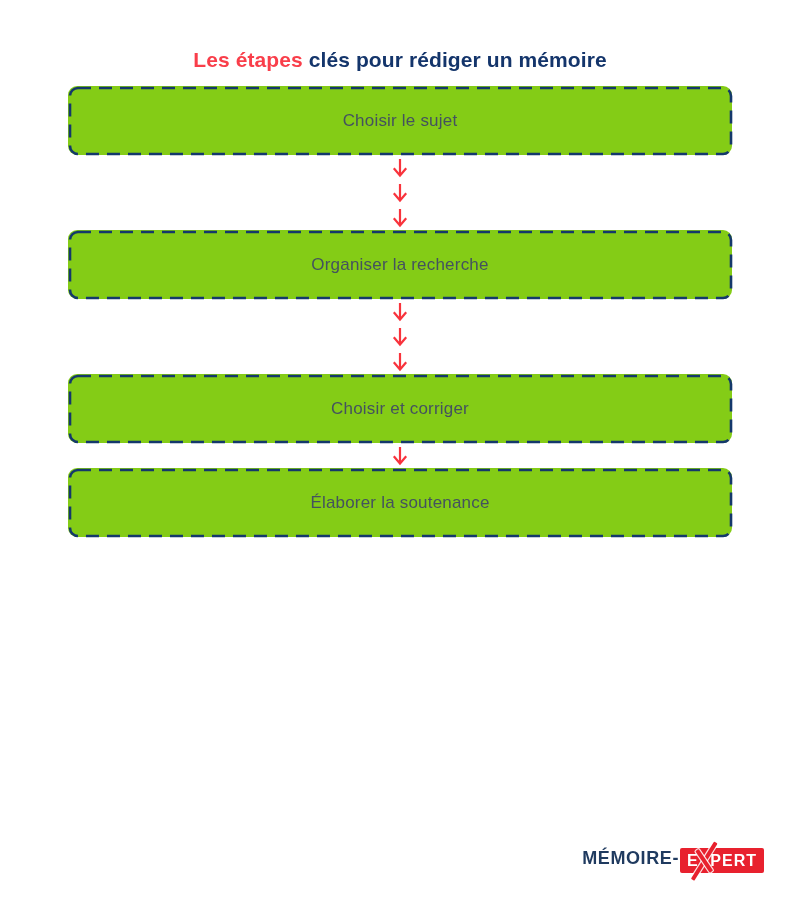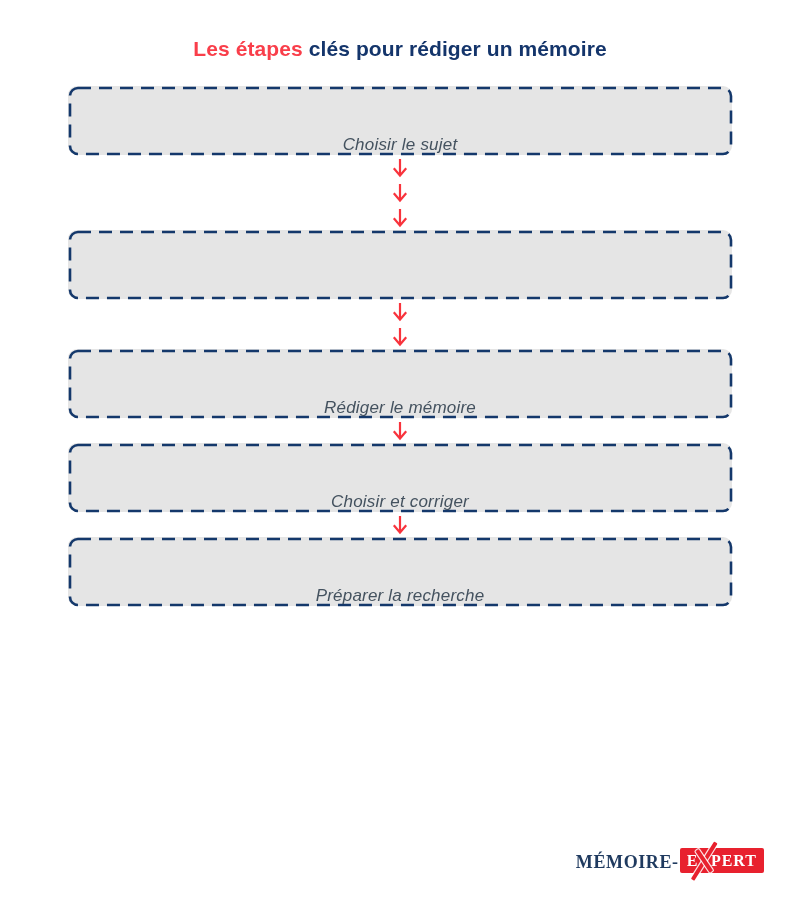--- a/index.html
+++ b/index.html
@@ -6,61 +6,61 @@
   body {
     width: 800px; height: 908px;
     background: #ffffff;
     font-family: "Liberation Sans", sans-serif;
     overflow: hidden;
   }
   .page { position: relative; width: 800px; height: 908px; background: #ffffff; }
 
   
   .title {
-    position: absolute; top: 37px; left: 0; width: 100%;
+    position: absolute; top: 48px; left: 0; width: 100%;
     text-align: center;
     font-size: 21px; font-weight: 700;
     letter-spacing: 0.1px;
     margin: 0;
   }
   .title .hl  { color: #F93E4A; }
   .title .rest{ color: #14356B; }
 
   
   .steps {
     position: absolute; top: 86px; left: 68px; width: 664px;
     display: flex; flex-direction: column;
   }
   .step-box {
     position: relative;
     height: 69px;
     border-radius: 9px;
-    background: #e5e5e5;
-    display: flex; align-items: flex-end; justify-content: center; font-style: italic;
+    background: #84cc16;
+    display: flex; align-items: center; justify-content: center;
   }
   .step-border {
     position: absolute; left: 1.5px; top: 1.5px;
     width: calc(100% - 3px); height: calc(100% - 3px);
     overflow: visible; pointer-events: none;
   }
   .step-label {
     position: relative;
     color: #44525F;
     font-size: 17px;
     letter-spacing: 0.2px;
   }
   .arrow-wrap {
     height: 25px;
     display: flex; align-items: center; justify-content: center;
   }
 
   
   .logo {
     position: absolute; top: 848px; right: 36px;
-    display: flex; align-items: flex-end; font-family: Liberation Serif, serif;
+    display: flex; align-items: flex-start;
   }
   .logo-prefix {
     color: #1F3A5F;
     font-size: 18px; font-weight: 800;
     letter-spacing: 0.6px;
   }
   .logo-box {
     position: relative;
     background: #E8212E;
     color: #ffffff;
@@ -118,43 +118,38 @@
       <svg width="18" height="20" viewBox="0 0 18 20">
           <line x1="9" y1="1" x2="9" y2="16.5" stroke="#F8333C" stroke-width="2.2"></line>
           <path d="M2.8 10.2 L9 17.5 L15.2 10.2" fill="none" stroke="#F8333C" stroke-width="2.2"></path>
         </svg>
     </div>
 
     <div class="step-box">
       <svg class="step-border">
           <rect width="100%" height="100%" rx="8" fill="none" stroke="#14386B" stroke-width="2.6" stroke-dasharray="13 8"></rect>
         </svg>
+      <span class="step-label">Organiser la recherche</span>
     </div>
 
     <div class="arrow-wrap">
       <svg width="18" height="20" viewBox="0 0 18 20">
           <line x1="9" y1="1" x2="9" y2="16.5" stroke="#F8333C" stroke-width="2.2"></line>
           <path d="M2.8 10.2 L9 17.5 L15.2 10.2" fill="none" stroke="#F8333C" stroke-width="2.2"></path>
         </svg>
     </div>
 
 
     <div class="arrow-wrap">
       <svg width="18" height="20" viewBox="0 0 18 20">
           <line x1="9" y1="1" x2="9" y2="16.5" stroke="#F8333C" stroke-width="2.2"></line>
           <path d="M2.8 10.2 L9 17.5 L15.2 10.2" fill="none" stroke="#F8333C" stroke-width="2.2"></path>
         </svg>
     </div>
 
-    <div class="step-box">
-      <svg class="step-border">
-          <rect width="100%" height="100%" rx="8" fill="none" stroke="#14386B" stroke-width="2.6" stroke-dasharray="13 8"></rect>
-        </svg>
-      <span class="step-label">Rédiger le mémoire</span>
-    </div>
 
     <div class="arrow-wrap">
       <svg width="18" height="20" viewBox="0 0 18 20">
           <line x1="9" y1="1" x2="9" y2="16.5" stroke="#F8333C" stroke-width="2.2"></line>
           <path d="M2.8 10.2 L9 17.5 L15.2 10.2" fill="none" stroke="#F8333C" stroke-width="2.2"></path>
         </svg>
     </div>
 
     <div class="step-box">
       <svg class="step-border">
@@ -167,21 +162,21 @@
       <svg width="18" height="20" viewBox="0 0 18 20">
           <line x1="9" y1="1" x2="9" y2="16.5" stroke="#F8333C" stroke-width="2.2"></line>
           <path d="M2.8 10.2 L9 17.5 L15.2 10.2" fill="none" stroke="#F8333C" stroke-width="2.2"></path>
         </svg>
     </div>
 
     <div class="step-box">
       <svg class="step-border">
           <rect width="100%" height="100%" rx="8" fill="none" stroke="#14386B" stroke-width="2.6" stroke-dasharray="13 8"></rect>
         </svg>
-      <span class="step-label">Préparer la recherche</span>
+      <span class="step-label">Élaborer la soutenance</span>
     </div>
 
   </div>
 
   <div class="logo">
     <span class="logo-prefix">MÉMOIRE-</span>
     <span class="logo-box">
       <span>EXPERT</span>
       <span class="logo-x-long"></span>
       <span class="logo-x-short"></span>

